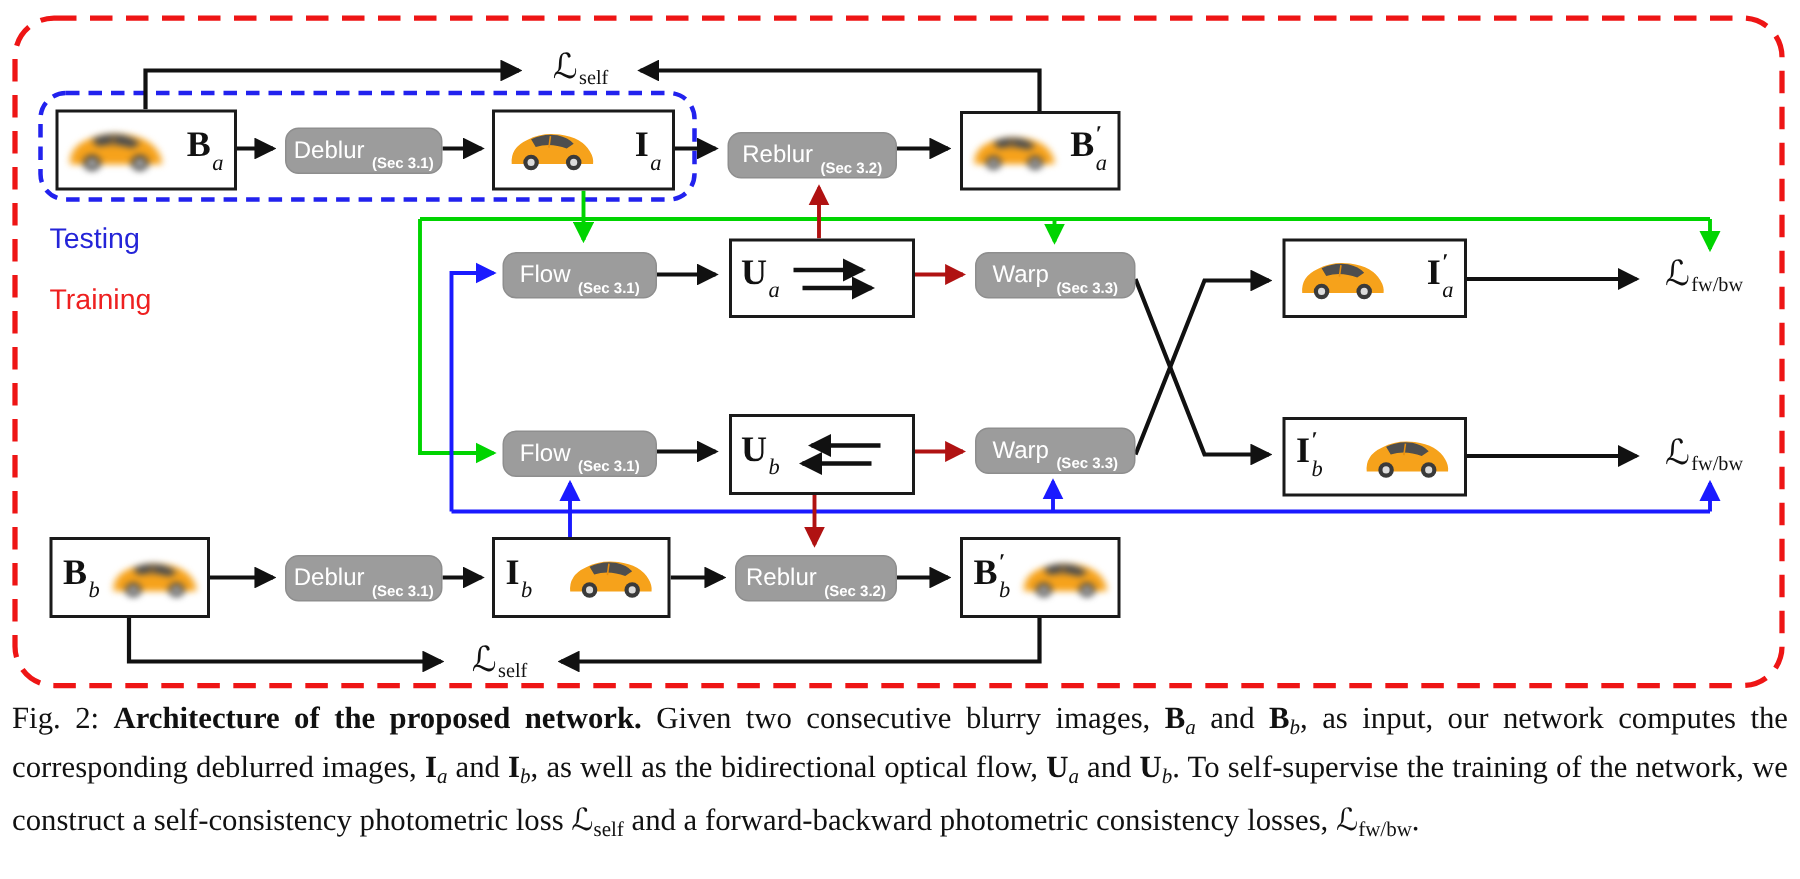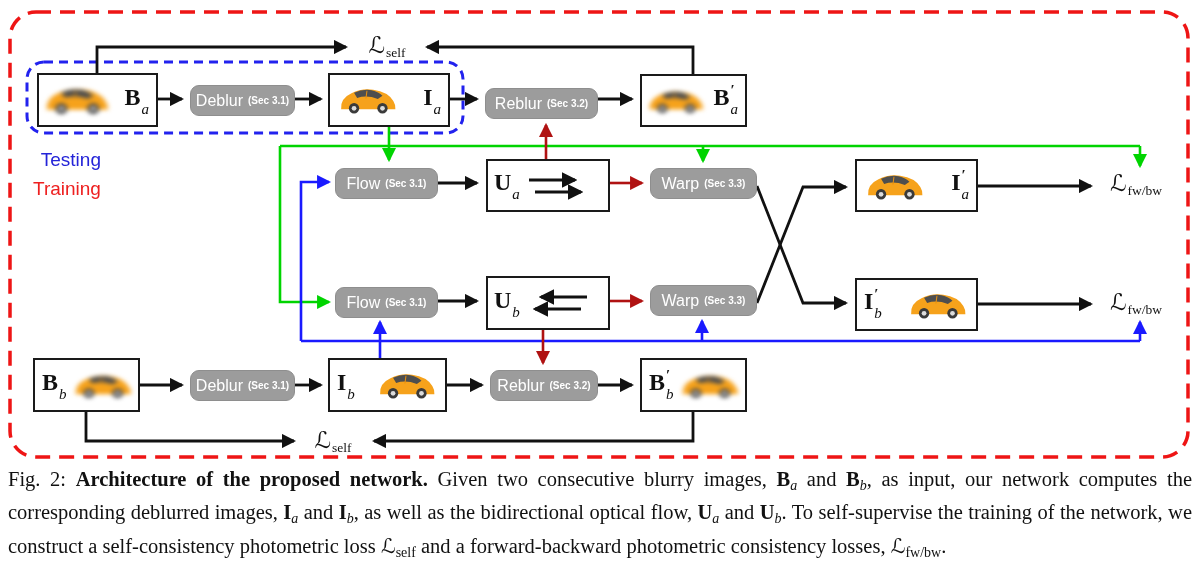--- a/index.html
+++ b/index.html
@@ -26,37 +26,37 @@
   .blurry .car-svg{filter:blur(2.2px);transform:scale(1.12,1.04);}
 
   .mlabel{display:inline-flex;align-items:flex-start;font-family:"Liberation Serif",serif;line-height:1;}
   .msym{font-weight:bold;font-size:24px;}
   .mscripts{display:inline-flex;flex-direction:column;justify-content:space-between;
             height:31px;margin-left:1px;}
   .mprime{font-size:15px;font-weight:bold;line-height:10px;height:10px;}
   .msub{font-style:italic;font-size:15px;line-height:14px;}
 
   .pill{position:absolute;background:var(--pill);border:1px solid #8e8e8e;border-radius:9px;
-        color:#fff;display:flex;align-items:center;justify-content:center;gap:5px;
+        color:#fff;display:flex;align-items:flex-end;justify-content:center;gap:5px;
         box-sizing:border-box;}
   .pill-label{font-size:16px;line-height:29px;}
   .pill-sec{font-size:10px;font-weight:bold;}
 
   .ubox{position:absolute;background:#fff;border:2.5px solid #1a1a1a;display:flex;
         align-items:center;justify-content:flex-start;gap:6px;padding:0 6px;box-sizing:border-box;}
   .uarrows{display:block;}
 
   .loss{position:absolute;transform:translate(-50%,-50%);display:inline-flex;align-items:baseline;
         font-family:"DejaVu Serif","Liberation Serif",serif;white-space:nowrap;}
   .loss-sym{font-size:23px;font-style:italic;font-family:"DejaVu Sans","DejaVu Serif",serif;}
   .loss-sub{font-size:13.5px;position:relative;top:4px;margin-left:1px;font-family:"Liberation Serif",serif;}
 
   #legend{position:absolute;left:33px;top:145px;font-size:19px;line-height:29px;}
-  .legend-testing{color:#2424d8;text-align:right;}
-  .legend-training{color:#ee2020;}
+  .legend-testing{color:#2424d8;}
+  .legend-training{color:#ee2020;margin-top:12px;}
 
   #caption{position:absolute;left:0;top:463px;width:1200px;box-sizing:border-box;
            padding:3px 8px 0 8px;font-family:"Liberation Serif",serif;font-size:20.5px;
            line-height:27.4px;text-align:justify;color:#111;margin:0;}
   .seg-b{font-weight:bold;font-family:Liberation Serif, serif;}
   .seg-m{font-weight:bold;}
   .seg-sub{font-style:italic;vertical-align:-4px;font-size:14px;}
   .seg-scr{font-style:italic;font-family:"DejaVu Sans","DejaVu Serif",serif;}
   .seg-ssub{vertical-align:-4px;font-size:14px;}
 </style>

